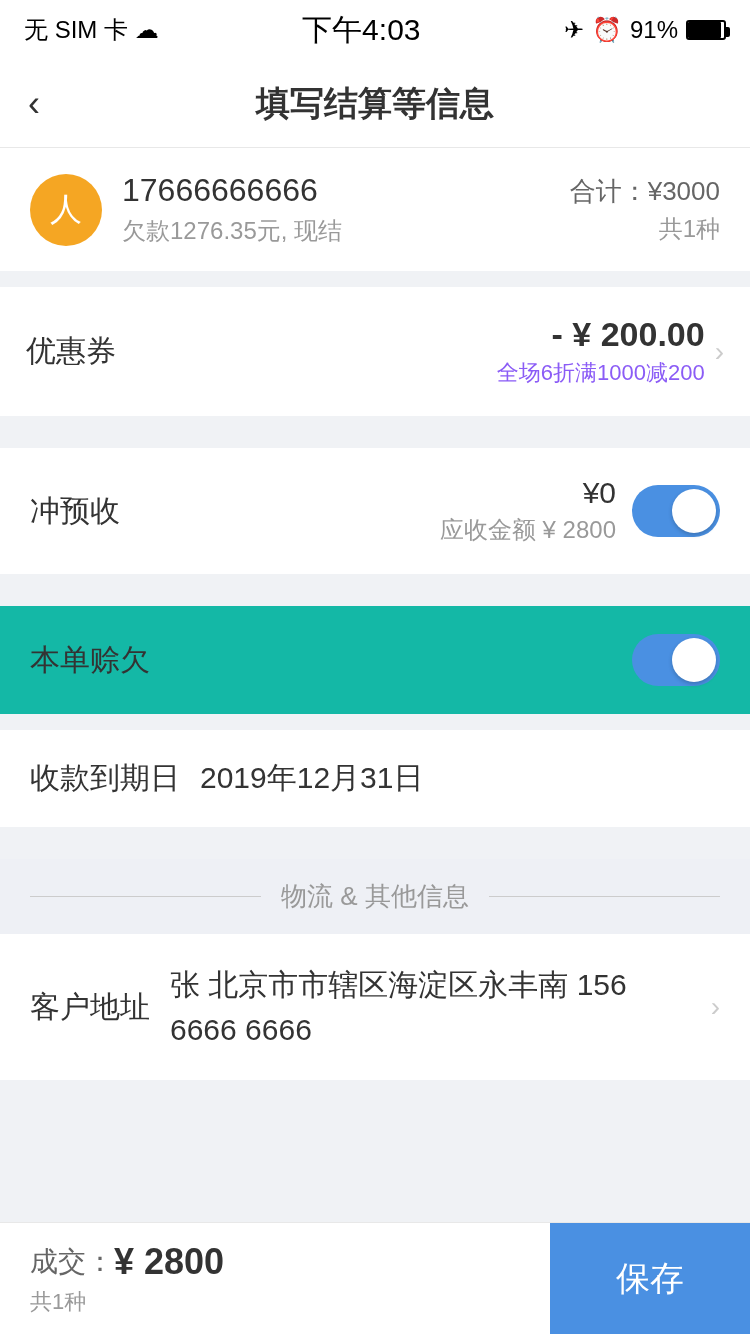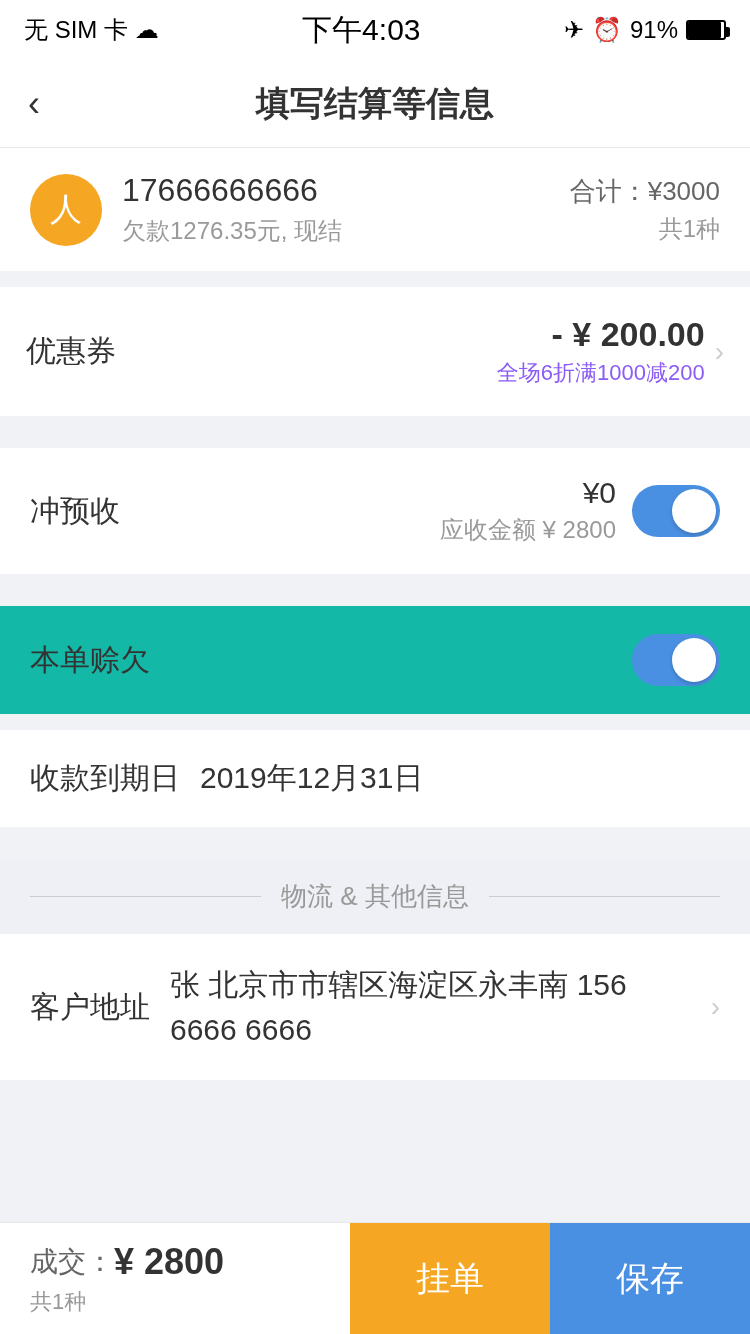--- a/index.html
+++ b/index.html
@@ -380,15 +380,14 @@
 </div>
 
 <div class="bottom-bar">
   <div class="bottom-summary">
     <div class="bottom-deal">
       <span class="bottom-deal-label">成交：</span>
       <span class="bottom-deal-amount">¥ 2800</span>
     </div>
     <div class="bottom-count">共1种</div>
   </div>
-  <div class="btn-hold">挂单</div>
   <div class="btn-save">保存</div>
 </div>
 
 </body></html>

